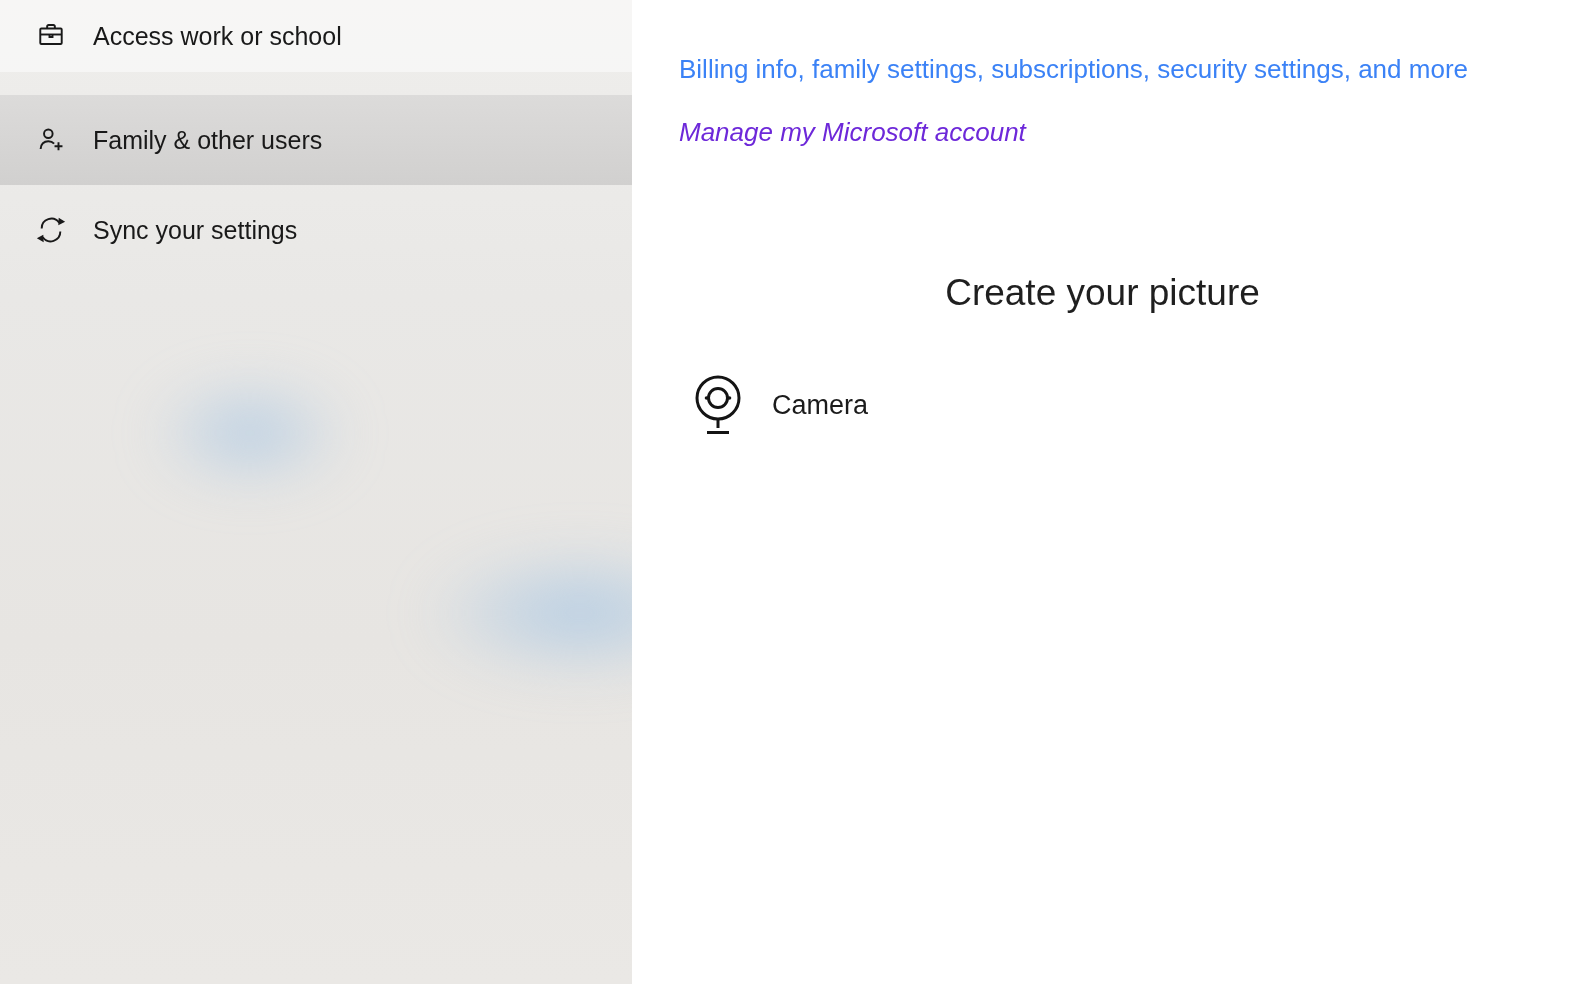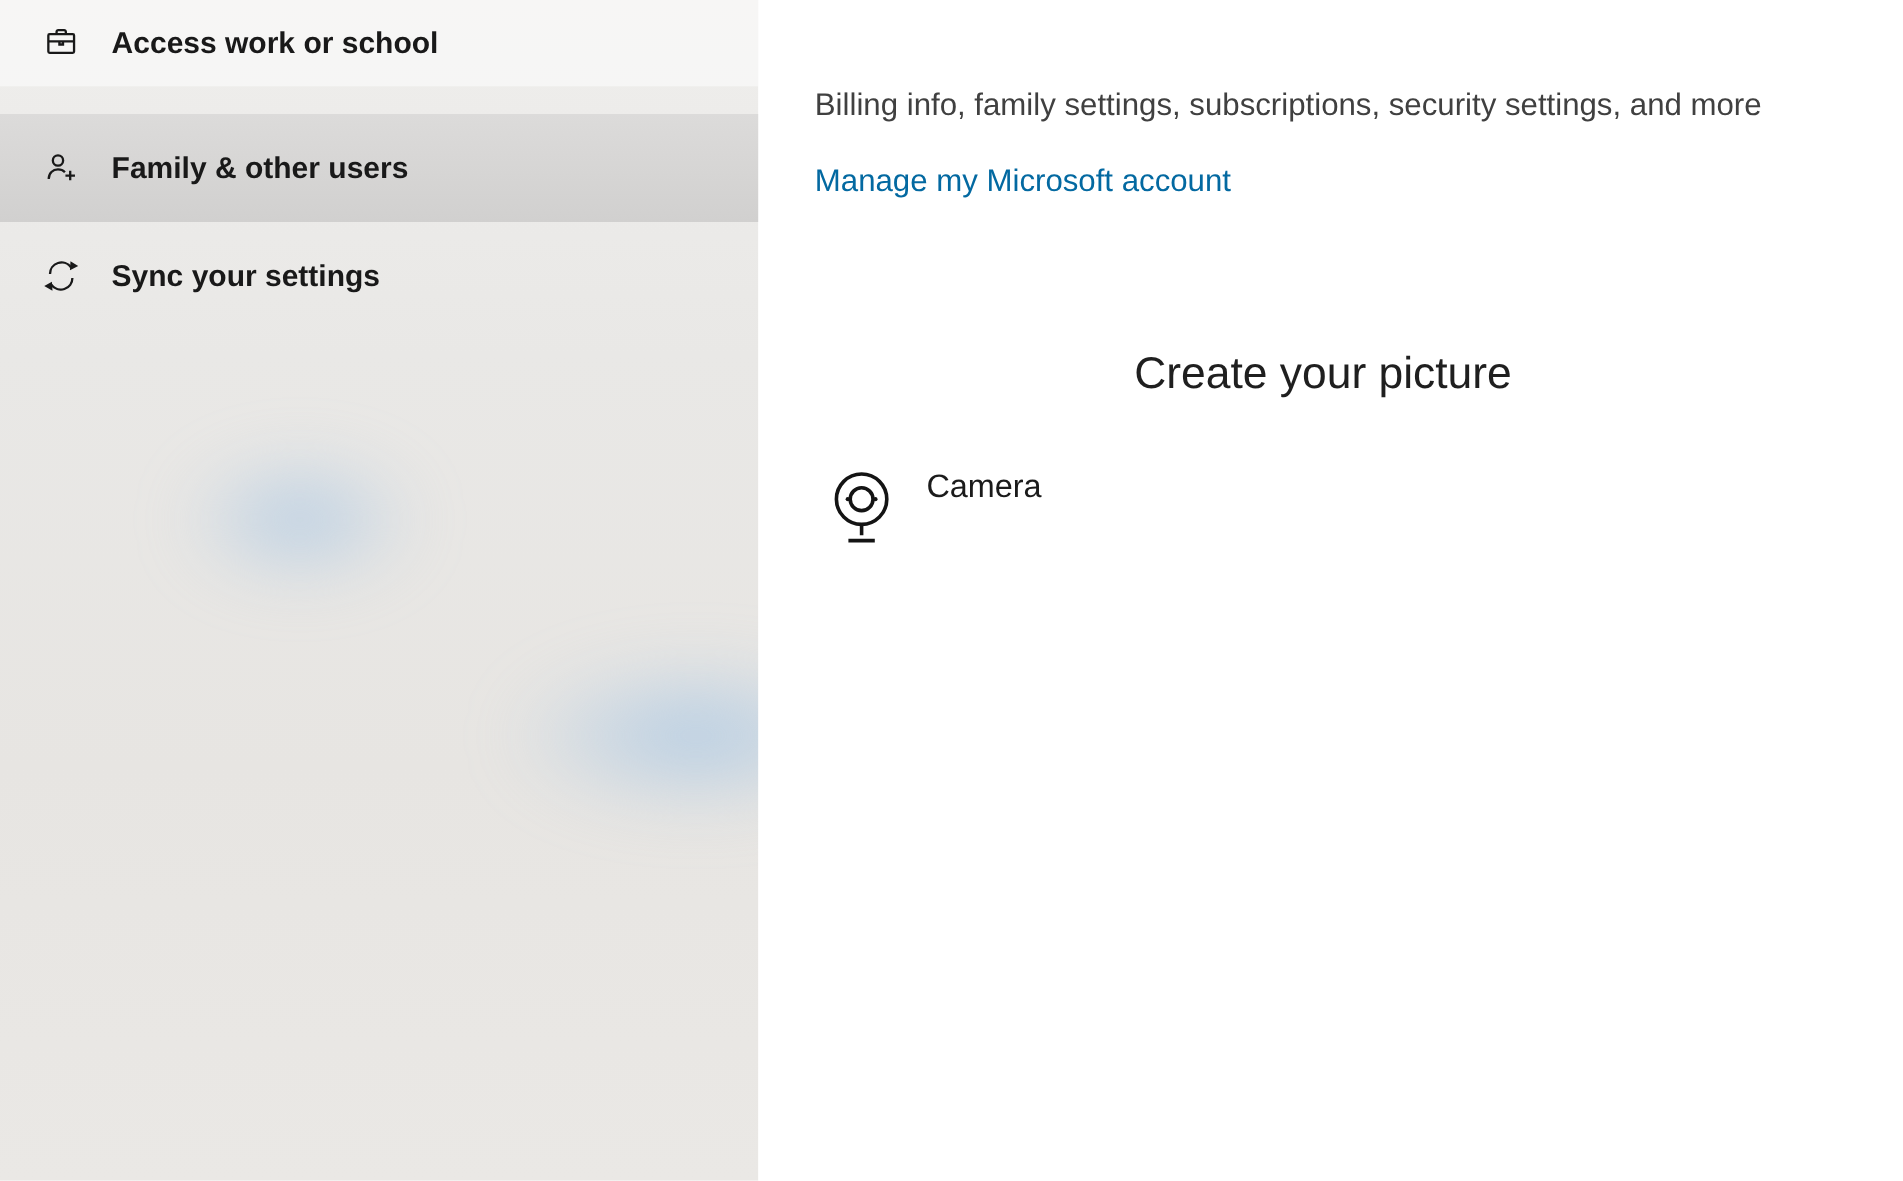--- a/index.html
+++ b/index.html
@@ -13,21 +13,20 @@
   }
 
   
   .sidebar {
     position:relative;
     width:632px;
     height:100%;
     flex:none;
     background:linear-gradient(180deg,#efeeec 0%,#e9e8e6 30%,#e7e5e2 65%,#eae8e5 100%);
     overflow:hidden;
-    font-weight:bold;
   }
   .blob { position:absolute; border-radius:50%; filter:blur(26px); pointer-events:none; }
   .blob-1 { left:150px; top:378px; width:200px; height:110px;
     background:radial-gradient(closest-side, rgba(168,198,227,0.8), rgba(168,198,227,0)); }
   .blob-2 { left:420px; top:548px; width:320px; height:130px;
     background:radial-gradient(closest-side, rgba(160,195,228,0.75), rgba(160,195,228,0)); }
 
   .nav { position:relative; z-index:2; }
   .nav-item {
     display:flex; align-items:center;
@@ -43,28 +42,28 @@
   .nav-item.first { height:72px; background:rgba(253,253,253,0.55); }
   .nav-item.selected {
     margin-top:23px;
     background:linear-gradient(180deg,#dcdbda 0%,#d1d0cf 100%);
   }
   .ni-icon svg { stroke:#191919; fill:none; stroke-width:1.8; }
 
   
   .main { flex:1; padding:6px 60px 0 47px; position:relative; background:#ffffff; }
   .role { font-size:27px; color:#757575; }
-  .desc { margin-top:62px; font-size:26px; line-height:39px; max-width:845px; color:#404040; }
-  .link { font-size:26px; color:#0369a1; cursor:pointer; display:inline-block; }
+  .desc { margin-top:44px; font-size:26px; line-height:39px; max-width:845px; color:#3b82f6; }
+  .link { font-size:26px; color:#6d28d9; cursor:pointer; display:inline-block;font-style:italic; }
   .row-link-1 { margin-top:28px; }
   .row-link-2 { margin-top:92px; }
   .section-title { margin-top:124px; font-size:37px; font-weight:400; color:#1f1f1f;text-align:center; }
 
   .options { margin-top:58px; padding-left:11px; }
-  .option-row { display:flex; margin-bottom:52px; cursor:pointer; }
+  .option-row { display:flex; align-items:center; margin-bottom:52px; cursor:pointer; }
   .option-row .opt-icon { width:56px; height:66px; margin-right:26px; flex:none; display:flex; }
   .option-row .opt-label { font-size:27px; color:#1b1b1b; }
   .opt-icon svg { stroke:#141414; fill:none; stroke-width:3; }
 </style>
 </head>
 <body>
 
 <div class="sidebar">
   <div class="blob blob-1"></div>
   <div class="blob blob-2"></div>

